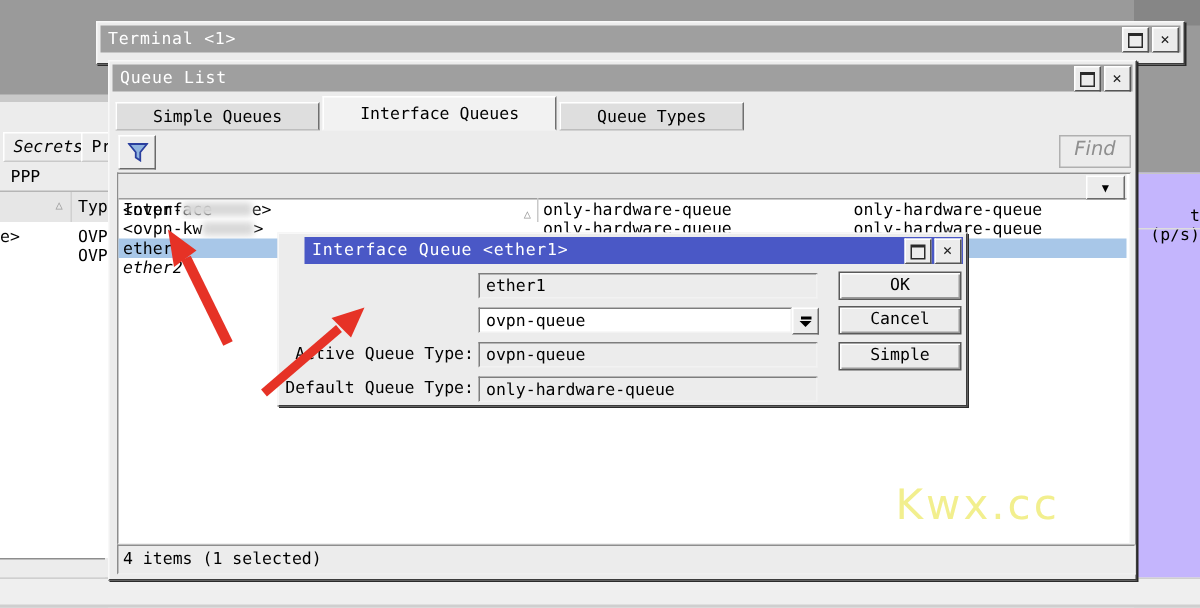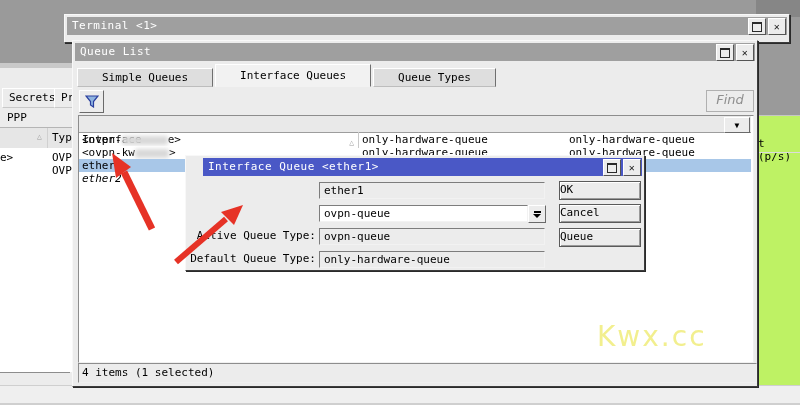--- a/index.html
+++ b/index.html
@@ -39,21 +39,21 @@
   #bg-left .panel{left:0;top:68px;width:72px;height:317px;background:#ececec;}
   .bgtab{position:absolute;top:88px;height:18px;line-height:18px;padding:0 6px;background:#ececec;
          border:1px solid;border-color:#fff #777 #c9c9c9 #fff;}
   #bg-ppp{left:0;top:108px;width:72px;height:19px;background:#ececec;border-bottom:1px solid #b5b5b5;line-height:19px;padding-left:7px;position:absolute;}
   #bg-hdr{left:0;top:128px;width:72px;height:20px;background:#e6e6e6;border-bottom:1px solid #9f9f9f;position:absolute;}
   #bg-hdr .sep{position:absolute;left:47px;top:0;width:1px;height:244px;background:#d0d0d0;}
   #bg-tbl{left:0;top:148px;width:72px;height:224px;background:#fff;position:absolute;}
   #bg-status{left:0;top:372px;width:70px;height:12px;background:#ececec;border-top:1px solid #8d8d8d;position:absolute;}
   #bg-right{left:756px;top:0;width:44px;height:405px;background:#9a9a9a;}
   #bg-right .dark{position:absolute;left:0;top:0;width:44px;height:17px;background:#868686;}
-  #bg-right .list{position:absolute;left:0;top:115px;width:44px;height:270px;background:#bef264;border-top:1px solid #c6c6c6;}
+  #bg-right .list{position:absolute;left:0;top:115px;width:44px;height:270px;background:#c4b5fd;border-top:1px solid #c6c6c6;text-align:right;}
   #bg-right .rowline{position:absolute;left:0;top:36px;width:44px;height:1px;background:#dcdcdc;}
   #bg-bottom{left:0;top:385px;width:800px;height:20px;background:#efefef;border-top:1px solid #cfcfcf;}
   #bg-bottom .edge{position:absolute;left:0;bottom:1px;width:800px;height:2px;background:#cfcfcf;}
   .sortico{color:#9c9c9c;font-size:8px;}
 
   
   #terminal{left:64px;top:14px;width:694px;height:27px;}
 
   
   #queuewin{left:72px;top:40px;width:684px;height:345px;}
@@ -76,40 +76,40 @@
   .cell{position:absolute;top:0;height:13px;line-height:13px;}
   .blurblob{display:inline-block;height:9px;border-radius:2px;background:#d8d8d8;filter:blur(2px);vertical-align:middle;}
   #qstatus{left:5px;top:322px;width:674px;height:18px;border:1px solid;border-color:#8d8d8d #f0f0f0 #f0f0f0 #8d8d8d;
            line-height:17px;padding-left:3px;background:#ececec;}
 
   
   #dialog{left:185px;top:155px;width:458px;height:114px;z-index:40;}
   .dlg-label{position:absolute;left:2px;width:128px;text-align:right;height:16px;line-height:16px;}
   .dlg-field{position:absolute;left:133px;height:14px;line-height:14px;padding:1px 0 0 4px;background:#ececec;}
   .dlg-field.editable{background:#fff;}
-  .dlg-btn{position:absolute;left:373px;width:80px;height:17px;line-height:16px;
+  .dlg-btn{position:absolute;left:373px;width:80px;height:17px;text-align:center;line-height:16px;
            background:#ececec;border:1px solid #5a5a5a;
            box-shadow:inset 1px 1px 0 #fff, inset -1px -1px 0 #9a9a9a;}
   .ddbtn{position:absolute;left:342px;width:16px;height:16px;display:flex;flex-direction:column;align-items:center;justify-content:center;}
   .ddbar{display:block;width:7px;height:2px;background:#000;margin-bottom:1px;}
   .ddtri{display:block;width:0;height:0;border-left:4px solid transparent;border-right:4px solid transparent;border-top:4px solid #000;}
 
   
   #overlay{left:0;top:0;width:800px;height:405px;z-index:60;pointer-events:none;}
   #watermark{left:597px;top:320px;z-index:55;color:#f2ef8e;
              font-family:"DejaVu Sans","Liberation Sans",sans-serif;
              font-size:28px;letter-spacing:2px;pointer-events:none;}
 </style>
 </head>
 <body>
 
 <div id="bg-left" class="abs">
   <div class="band abs"></div>
   <div class="panel abs"></div>
-  <div class="bgtab" style="left:2px;">Secrets</div>
+  <div class="bgtab" style="left:2px;font-style:italic;">Secrets</div>
   <div class="bgtab" style="left:54px;width:30px;">Pr</div>
   <div id="bg-ppp">PPP Scanner</div>
   <div id="bg-hdr">
     <span class="abs sortico" style="left:37px;top:4px;">△</span>
     <span class="abs" style="left:52px;top:3px;">Typ</span>
     <div class="sep"></div>
   </div>
   <div id="bg-tbl">
     <span class="abs" style="left:0;top:3px;">e&gt;</span>
     <span class="abs" style="left:52px;top:3px;">OVP</span>
@@ -216,21 +216,21 @@
   </div>
 
   <div class="dlg-label" style="top:72px;">Active Queue Type:</div>
   <div class="dlg-field sunken" style="top:72px;width:220px;">ovpn-queue</div>
 
   <div class="dlg-label" style="top:95px;">Default Queue Type:</div>
   <div class="dlg-field sunken" style="top:95px;width:220px;">only-hardware-queue</div>
 
   <div class="dlg-btn" style="top:25px;">OK</div>
   <div class="dlg-btn" style="top:48px;">Cancel</div>
-  <div class="dlg-btn" style="top:72px;">Queue</div>
+  <div class="dlg-btn" style="top:72px;">Simple</div>
 </div>
 
 <div id="watermark" class="abs">Kwx.cc</div>
 
 <svg id="overlay" class="abs" width="800" height="405" viewBox="0 0 800 405">
   <g>
     <line x1="152" y1="229" x2="124" y2="172" stroke="#e63226" stroke-width="7"></line>
     <polygon points="112,153 131,167 116,178" fill="#e63226"></polygon>
   </g>
   <g>

